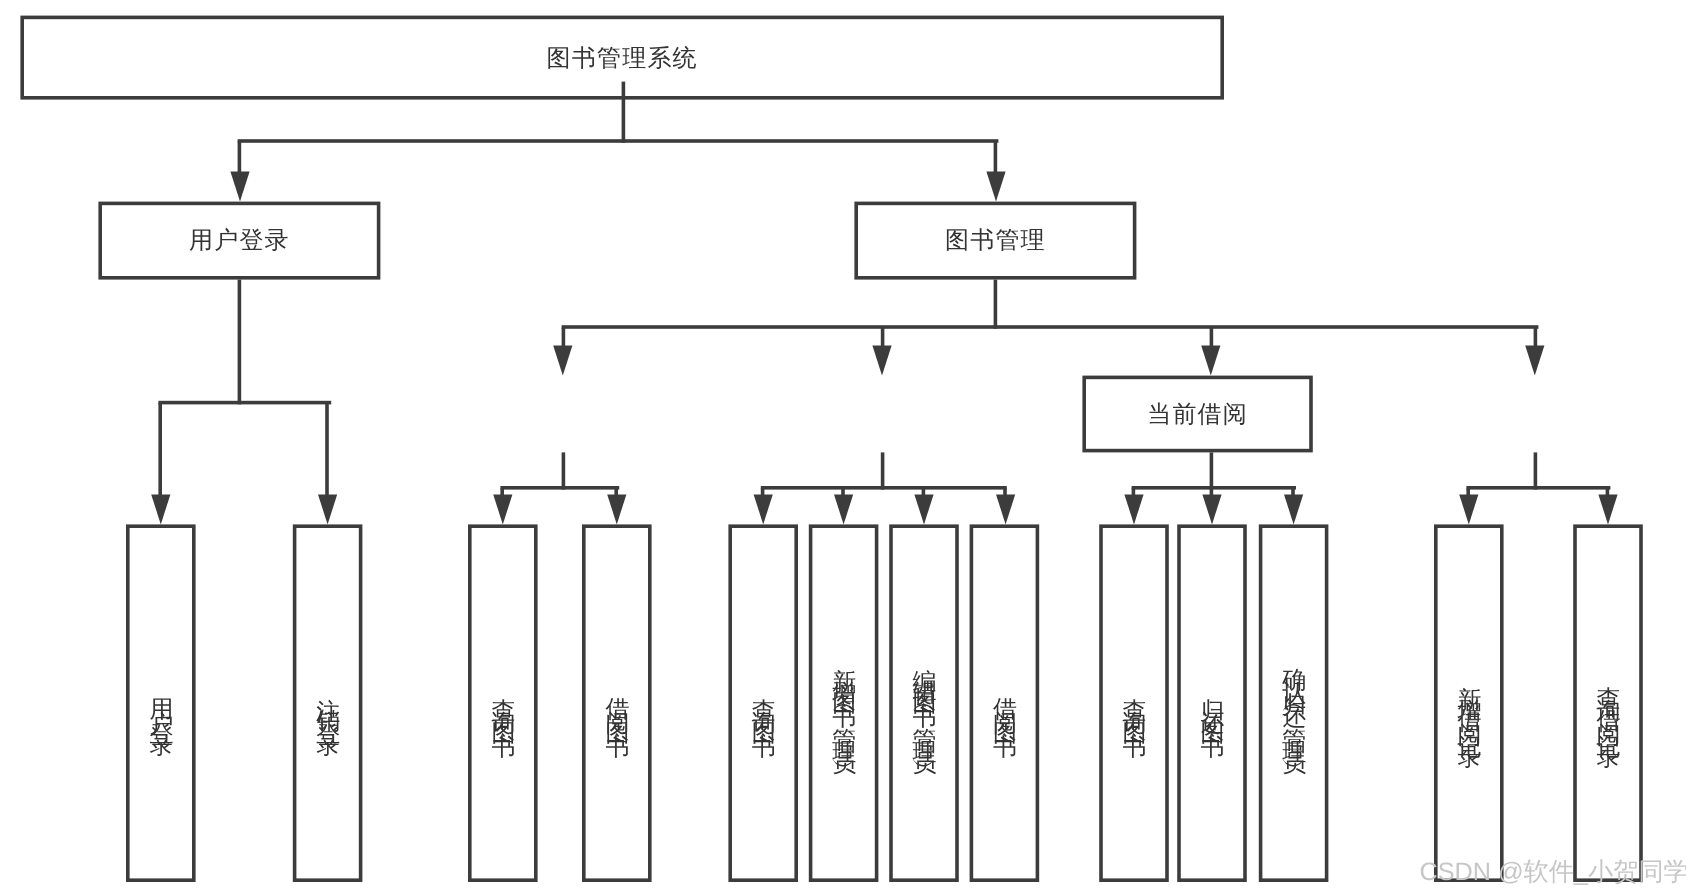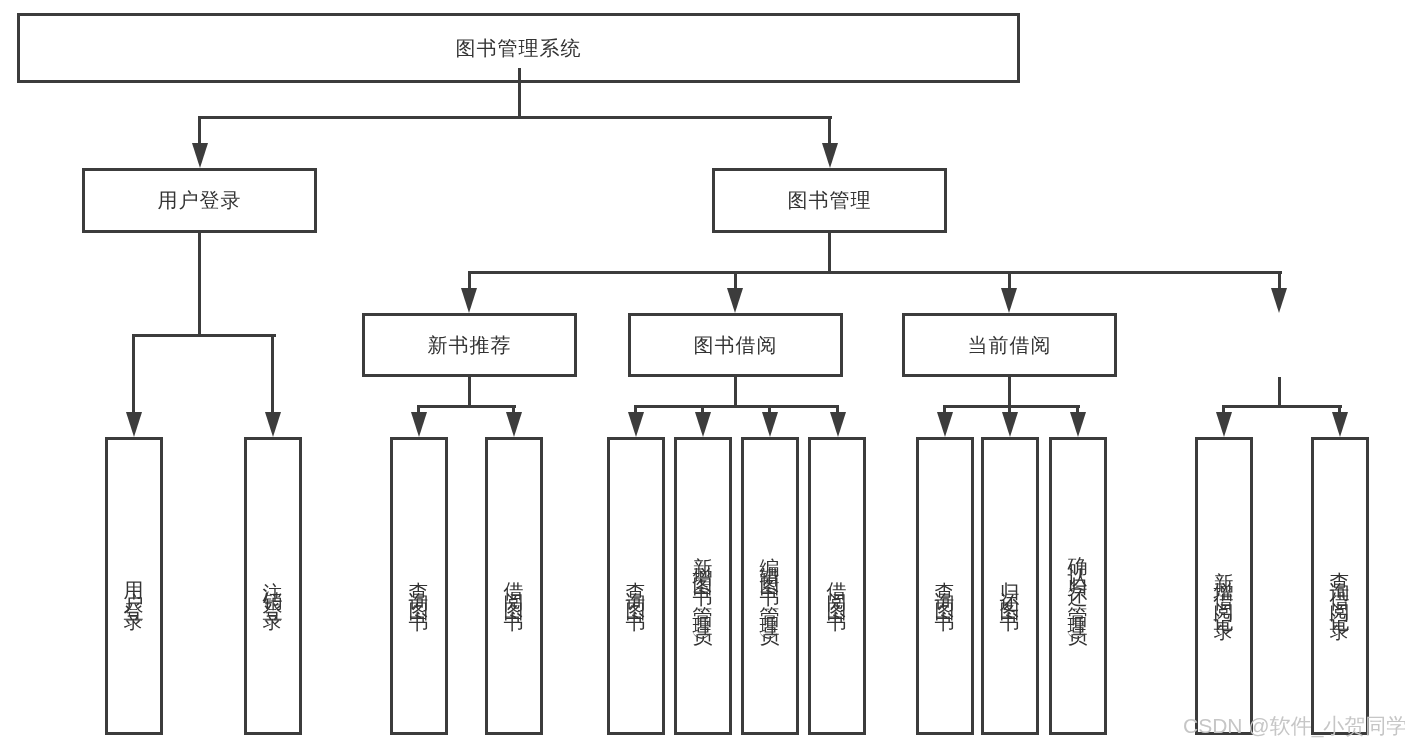--- a/index.html
+++ b/index.html
@@ -26,27 +26,21 @@
     <span class="hlabel">图书管理系统</span>
   </div>
 
   <div class="box" style="left:82px;top:168px;width:235px;height:65px">
     <span class="hlabel">用户登录</span>
   </div>
   <div class="box" style="left:712px;top:168px;width:235px;height:65px">
     <span class="hlabel">图书管理</span>
   </div>
 
-  <div class="box" style="left:362px;top:313px;width:215px;height:64px">
-    <span class="hlabel">新书推荐</span>
-  </div>
-  <div class="box" style="left:628px;top:313px;width:215px;height:64px">
-    <span class="hlabel">图书借阅</span>
-  </div>
-  <div class="box" style="left:902px;top:313px;width:215px;height:64px">
+  <div class="box" style="left:902px;top:313px;width:192px;height:64px">
     <span class="hlabel">当前借阅</span>
   </div>
 
   <div class="box leaf" style="left:105px">
     <span class="vtext">用户登录</span>
   </div>
   <div class="box leaf" style="left:244px">
     <span class="vtext">注销登录</span>
   </div>
 

